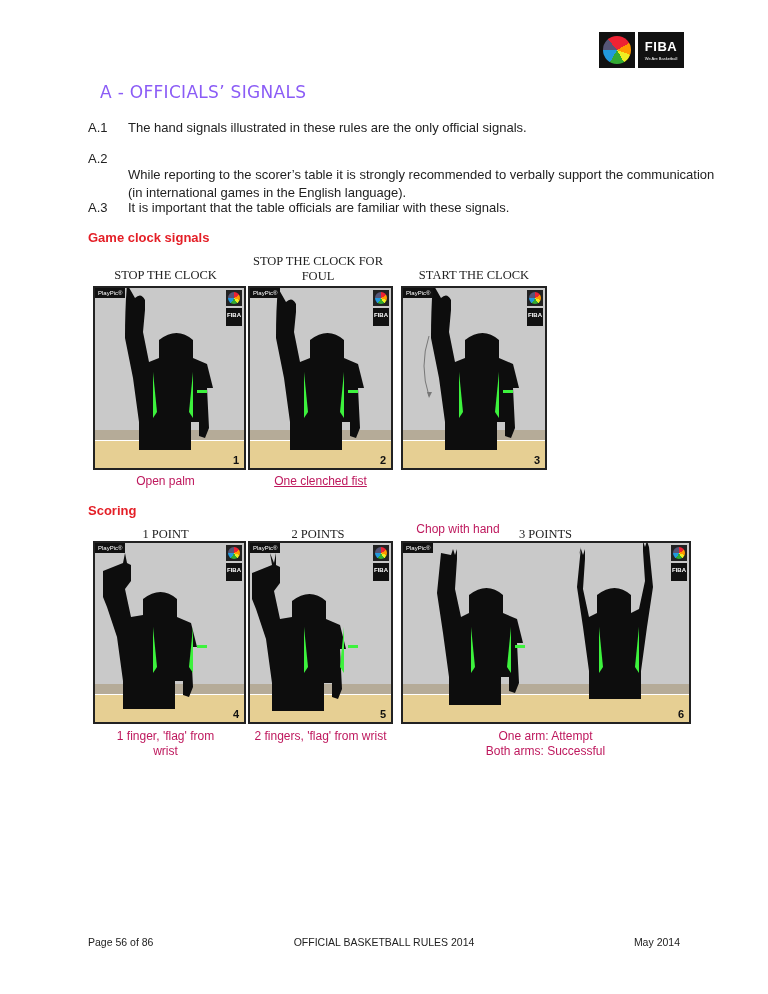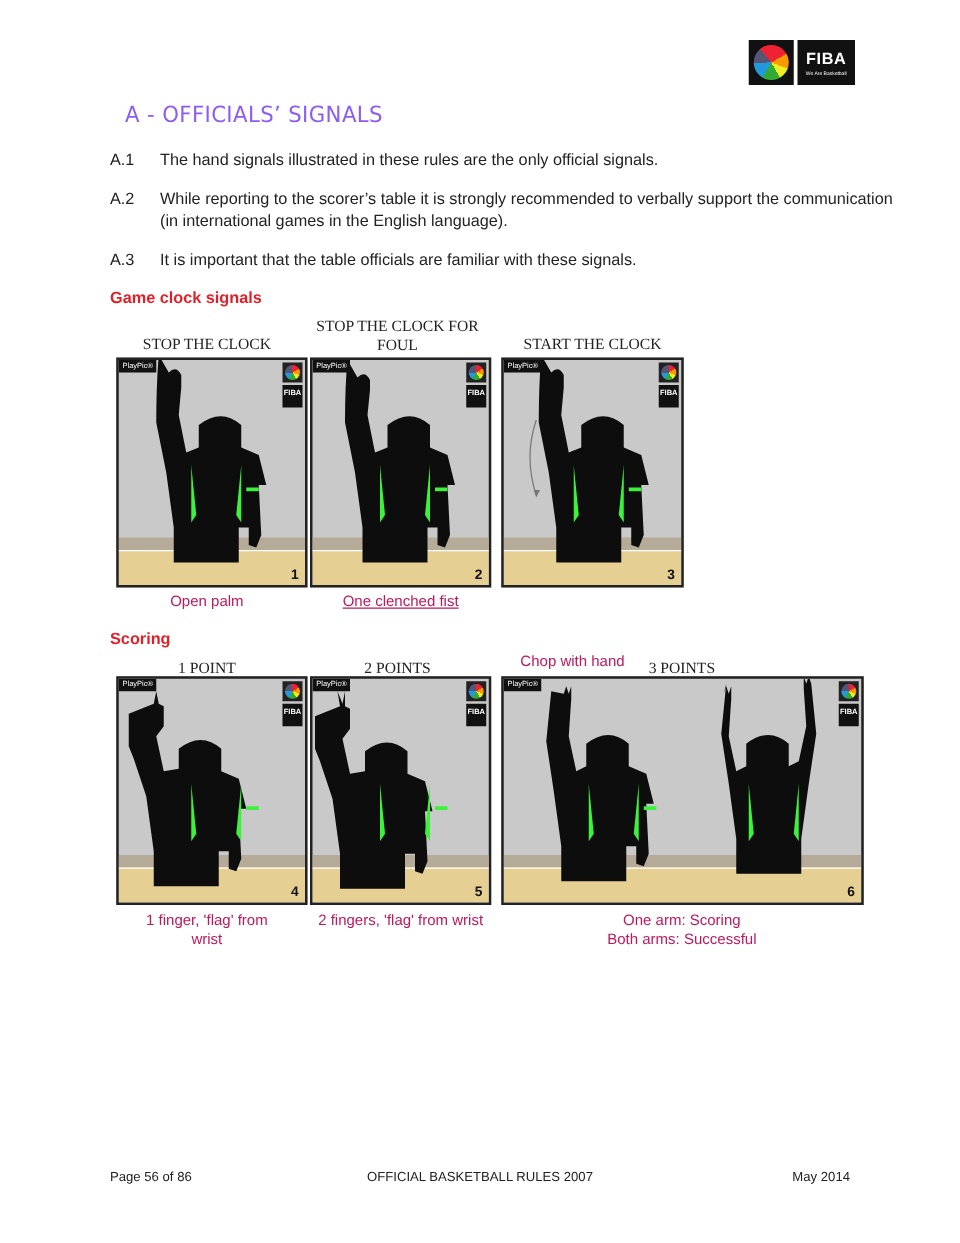--- a/index.html
+++ b/index.html
@@ -44,21 +44,21 @@
 </div>
 
 <div class="abs title">A - OFFICIALS’ SIGNALS</div>
 
 <div class="abs para" style="top:119px;">
   <span class="num">A.1</span>
   <span class="txt">The hand signals illustrated in these rules are the only official signals.</span>
 </div>
 <div class="abs para" style="top:150px;">
   <span class="num">A.2</span>
-  <span class="txt" style="width:600px;">While reporting to the scorer’s table it is strongly recommended to verbally support the communication (in international games in the English language).</span>
+  <span class="txt" style="width:600px;margin-top:16px;">While reporting to the scorer’s table it is strongly recommended to verbally support the communication (in international games in the English language).</span>
 </div>
 <div class="abs para" style="top:199px;">
   <span class="num">A.3</span>
   <span class="txt">It is important that the table officials are familiar with these signals.</span>
 </div>
 
 <div class="abs sec" style="top:230px;">Game clock signals</div>
 
 <div class="abs hdr" style="left:93px; top:268px; width:145px;">STOP THE CLOCK</div>
 <div class="abs hdr" style="left:248px; top:254px; width:140px;">STOP THE CLOCK FOR FOUL</div>
@@ -189,19 +189,19 @@
         <div class="o"></div>
       </div>
       <div class="ft">FIBA</div>
     </div>
   <div class="pnum">6</div>
 </div>
 
 <div class="abs cap" style="left:103px; top:729px; width:125px;">1 finger, 'flag' from wrist</div>
 <div class="abs cap" style="left:253px; top:729px; width:135px;">2 fingers, 'flag' from wrist</div>
 <div class="abs cap" style="left:401px; top:729px; width:289px;">
-  <div>One arm: Scoring</div>
+  <div>One arm: Attempt</div>
   <div>Both arms: Successful</div>
 </div>
 
 <div class="abs footer" style="left:88px;">Page 56 of 86</div>
-<div class="abs footer" style="left:0; width:768px; text-align:center;">OFFICIAL BASKETBALL RULES 2007</div>
+<div class="abs footer" style="left:0; width:768px; text-align:center;">OFFICIAL BASKETBALL RULES 2014</div>
 <div class="abs footer" style="right:88px;padding-left:16px;">May 2014</div>
 
 </body></html>

